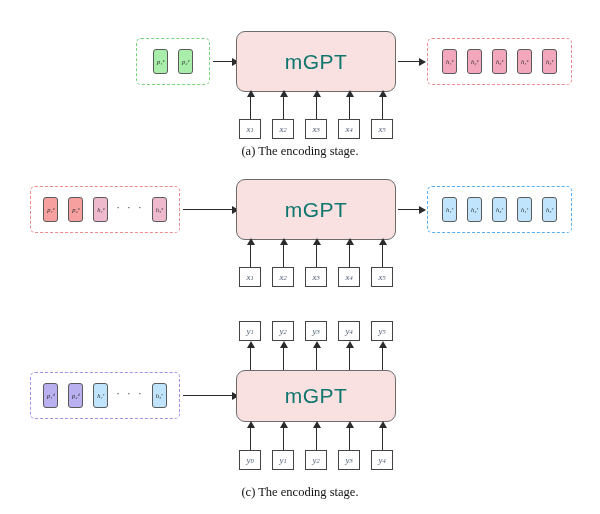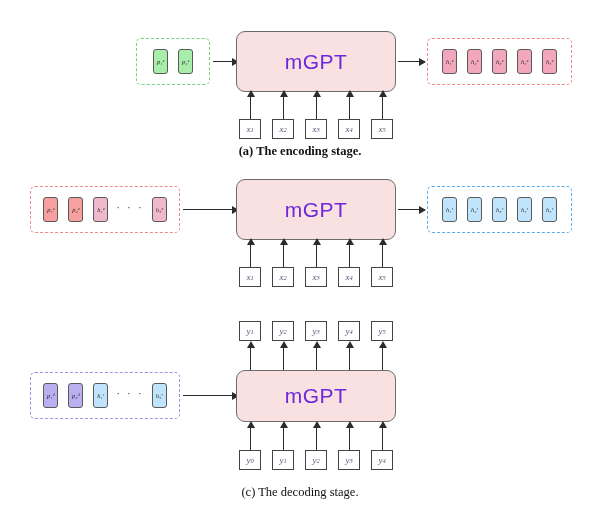--- a/index.html
+++ b/index.html
@@ -17,21 +17,21 @@
   .mgpt{
     position:absolute;
     background:#fae1e1;
     border:1.3px solid #6b6b6b;
     border-radius:9px;
     display:flex;align-items:center;justify-content:center;
     box-sizing:border-box;
   }
   .mgpt-label{
     font-family:"Liberation Sans", sans-serif;
-    font-size:21px;color:#6d28d9;letter-spacing:.4px;
+    font-size:21px;color:#0f766e;letter-spacing:.4px;
   }
 
   
   .group{
     position:absolute;
     border:1.6px dashed #888;
     border-radius:5px;
     display:flex;align-items:center;justify-content:center;
     box-sizing:border-box;
   }
@@ -154,21 +154,21 @@
       </div>
     <div class="sq" style="left:338px;top:119px;">
         <span>x</span>
         <sub>4</sub>
       </div>
     <div class="sq" style="left:371px;top:119px;">
         <span>x</span>
         <sub>5</sub>
       </div>
 
-    <div class="caption" style="top:144px;font-weight:bold;">(a) The encoding stage.</div>
+    <div class="caption" style="top:144px;">(a) The encoding stage.</div>
   </div>
 
   <div class="stage" style="top:168px;height:145px;">
 
     <div class="group red" style="left:30px;top:18px;width:150px;height:47px;">
       <div class="group-inner">
         <div class="tok salmon">p₁ᵉ</div>
         <div class="tok salmon">p₂ᵉ</div>
         <div class="tok pinklight">h₁ᵉ</div>
         <div class="ellipsis">· · ·</div>
@@ -288,16 +288,16 @@
       </div>
     <div class="sq" style="left:338px;top:137px;">
         <span>y</span>
         <sub>3</sub>
       </div>
     <div class="sq" style="left:371px;top:137px;">
         <span>y</span>
         <sub>4</sub>
       </div>
 
-    <div class="caption" style="top:172px;">(c) The decoding stage.</div>
+    <div class="caption" style="top:172px;">(c) The encoding stage.</div>
   </div>
 
 </div>
 
 </body></html>

